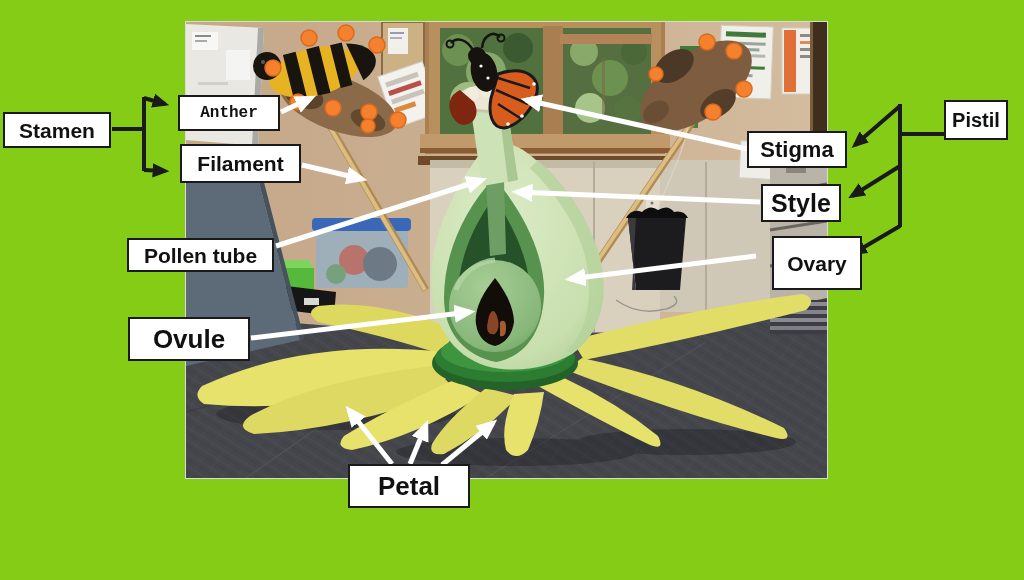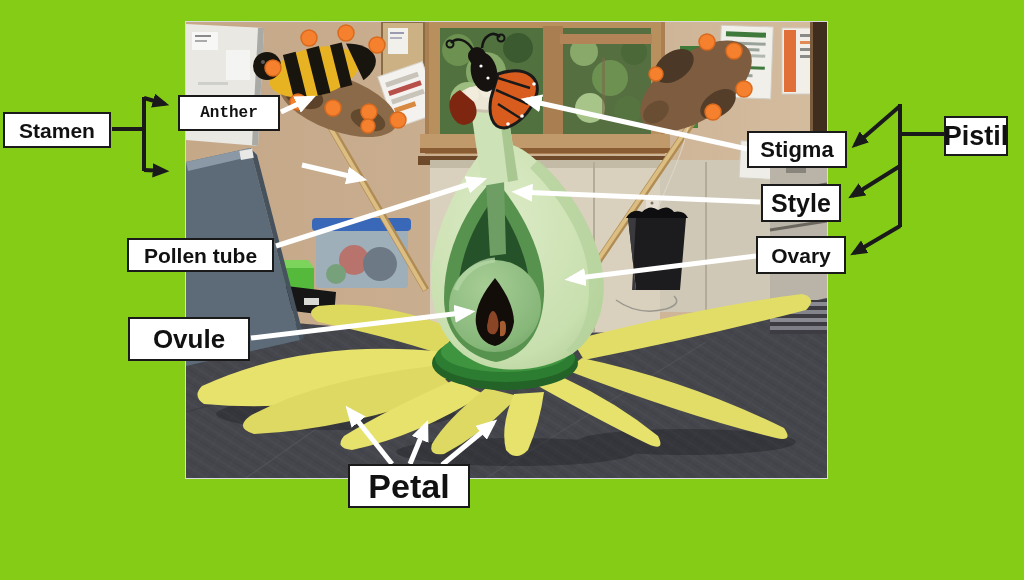--- a/index.html
+++ b/index.html
@@ -357,21 +357,22 @@
         <line x1="900" y1="104" x2="900" y2="227"></line>
         <line x1="900" y1="106" x2="855" y2="145" marker-end="url(#ab)"></line>
         <line x1="900" y1="166" x2="852" y2="196" marker-end="url(#ab)"></line>
         <line x1="900" y1="226" x2="854" y2="253" marker-end="url(#ab)"></line>
       </g>
     </g>
   </svg>
 
   <div class="lbl" style="left:3px;top:112px;width:108px;height:36px;font-size:21px;">Stamen</div>
   <div class="lbl" style="left:178px;top:95px;width:102px;height:36px;font-size:16px;font-family:Liberation Mono, monospace;">Anther</div>
+  <div class="lbl" style="left:180px;top:144px;width:121px;height:39px;font-size:21px;">Filament</div>
   <div class="lbl" style="left:127px;top:238px;width:147px;height:34px;font-size:21px;">Pollen tube</div>
   <div class="lbl" style="left:128px;top:317px;width:122px;height:44px;font-size:26px;">Ovule</div>
-  <div class="lbl" style="left:348px;top:464px;width:122px;height:44px;font-size:34px;text-align:center;">Petal</div>
+  <div class="lbl" style="left:348px;top:464px;width:122px;height:44px;font-size:26px;text-align:center;">Petal</div>
   <div class="lbl" style="left:747px;top:131px;width:100px;height:37px;font-size:22px;">Stigma</div>
   <div class="lbl" style="left:761px;top:184px;width:80px;height:38px;font-size:25px;">Style</div>
-  <div class="lbl" style="left:756px;top:236px;width:90px;height:38px;font-size:21px;">Ovary</div>
-  <div class="lbl" style="left:944px;top:116px;width:64px;height:40px;font-size:27px;">Pistil</div>
+  <div class="lbl" style="left:772px;top:236px;width:90px;height:54px;font-size:21px;">Ovary</div>
+  <div class="lbl" style="left:944px;top:100px;width:64px;height:40px;font-size:20px;">Pistil</div>
 
 </div>
 
 </body></html>

